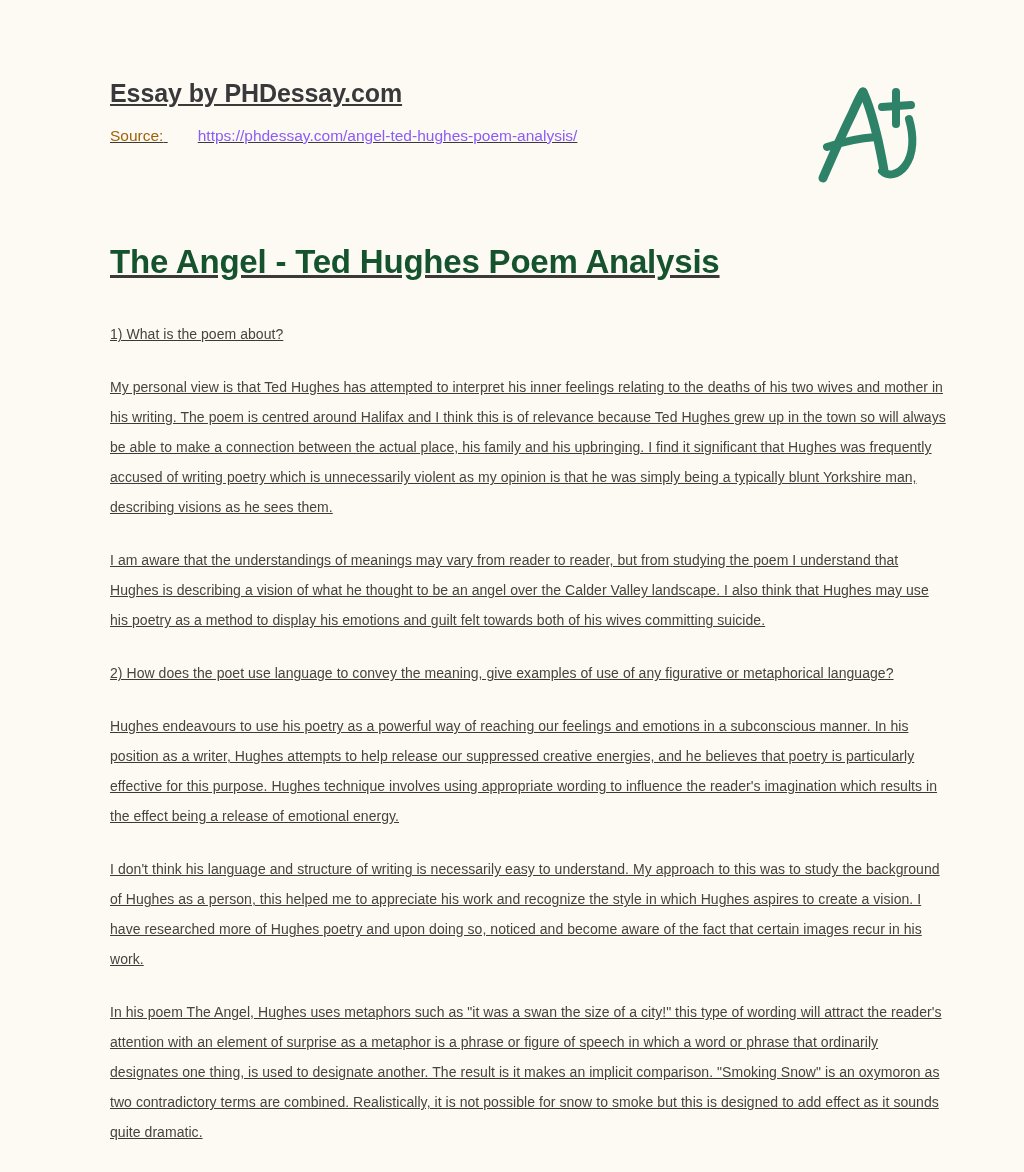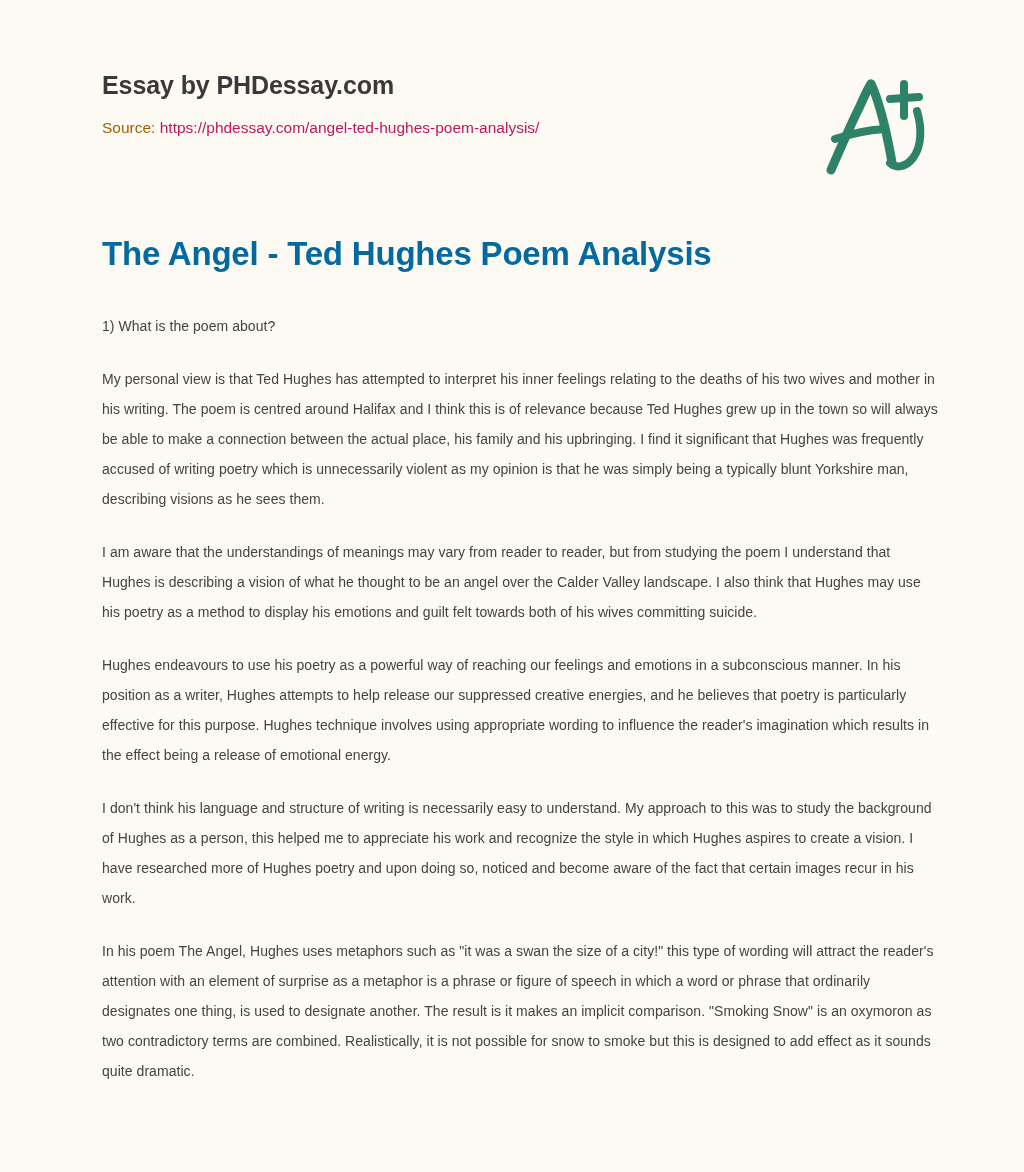--- a/index.html
+++ b/index.html
@@ -13,22 +13,23 @@
     background: #fdf9f3;
     font-family: "Liberation Sans", sans-serif;
     color: #3b3a38;
     overflow: hidden;
     position: relative;
   }
 
   .page {
     width: 1024px;
     height: 1108px;
-    padding: 8px;
+    padding: 16px;
     position: relative;
+    text-decoration: underline;
   }
 
   
   .header {
     position: relative;
     padding: 62px 94px 0 94px;
     height: 186px;
   }
 
   .brand-line {
@@ -42,41 +43,42 @@
 
   .source-line {
     margin-top: 18px;
     font-size: 15.5px;
     line-height: 1.3;
     color: #8e8d8b;
     white-space: nowrap;
   }
   .source-label { color: #a16207; }
   .source-url {
-    color: #be185d;
+    color: #8b5cf6;
     text-decoration: none;
+    margin-left: 30px;
   }
 
   
   .logo {
     position: absolute;
     right: 78px;
     top: 62px;
     width: 120px;
     height: 110px;
   }
   .logo svg { display: block; }
 
   
   .title {
     margin: 0;
     padding: 0 94px;
     font-size: 33px;
     font-weight: 700;
-    color: #0369a1;
+    color: #14532d;
     letter-spacing: -0.2px;
     line-height: 1.25;
     position: relative;
     top: 39px;
   }
 
   
   .content {
     padding: 0 94px;
     position: relative;
@@ -136,20 +138,21 @@
 
   <div class="content">
 
     <p>1) What is the poem about?</p>
 
     <p>My personal view is that Ted Hughes has attempted to interpret his inner feelings relating to the deaths of his two wives and mother in his writing. The poem is centred around Halifax and I think this is of relevance because Ted Hughes grew up in the town so will always be able to make a connection between the actual place, his family and his upbringing. I find it significant that Hughes was frequently accused of writing poetry which is unnecessarily violent as my opinion is that he was simply being a typically blunt Yorkshire man, describing visions as he sees them.</p>
 
     <p>I am aware that the understandings of meanings may vary from reader to reader, but from studying the poem I understand that Hughes is describing a vision of what he thought to be an angel over the Calder Valley landscape. I also think that Hughes may use his poetry as a method to display his emotions and guilt felt towards both of his wives committing suicide.</p>
 
 
+    <p>2) How does the poet use language to convey the meaning, give examples of use of any figurative or metaphorical language?</p>
 
     <p>Hughes endeavours to use his poetry as a powerful way of reaching our feelings and emotions in a subconscious manner. In his position as a writer, Hughes attempts to help release our suppressed creative energies, and he believes that poetry is particularly effective for this purpose. Hughes technique involves using appropriate wording to influence the reader's imagination which results in the effect being a release of emotional energy.</p>
 
     <p>I don't think his language and structure of writing is necessarily easy to understand. My approach to this was to study the background of Hughes as a person, this helped me to appreciate his work and recognize the style in which Hughes aspires to create a vision. I have researched more of Hughes poetry and upon doing so, noticed and become aware of the fact that certain images recur in his work.</p>
 
     <p>In his poem The Angel, Hughes uses metaphors such as "it was a swan the size of a city!" this type of wording will attract the reader's attention with an element of surprise as a metaphor is a phrase or figure of speech in which a word or phrase that ordinarily designates one thing, is used to designate another. The result is it makes an implicit comparison. "Smoking Snow" is an oxymoron as two contradictory terms are combined. Realistically, it is not possible for snow to smoke but this is designed to add effect as it sounds quite dramatic.</p>
 
   </div>
 
 </div>

